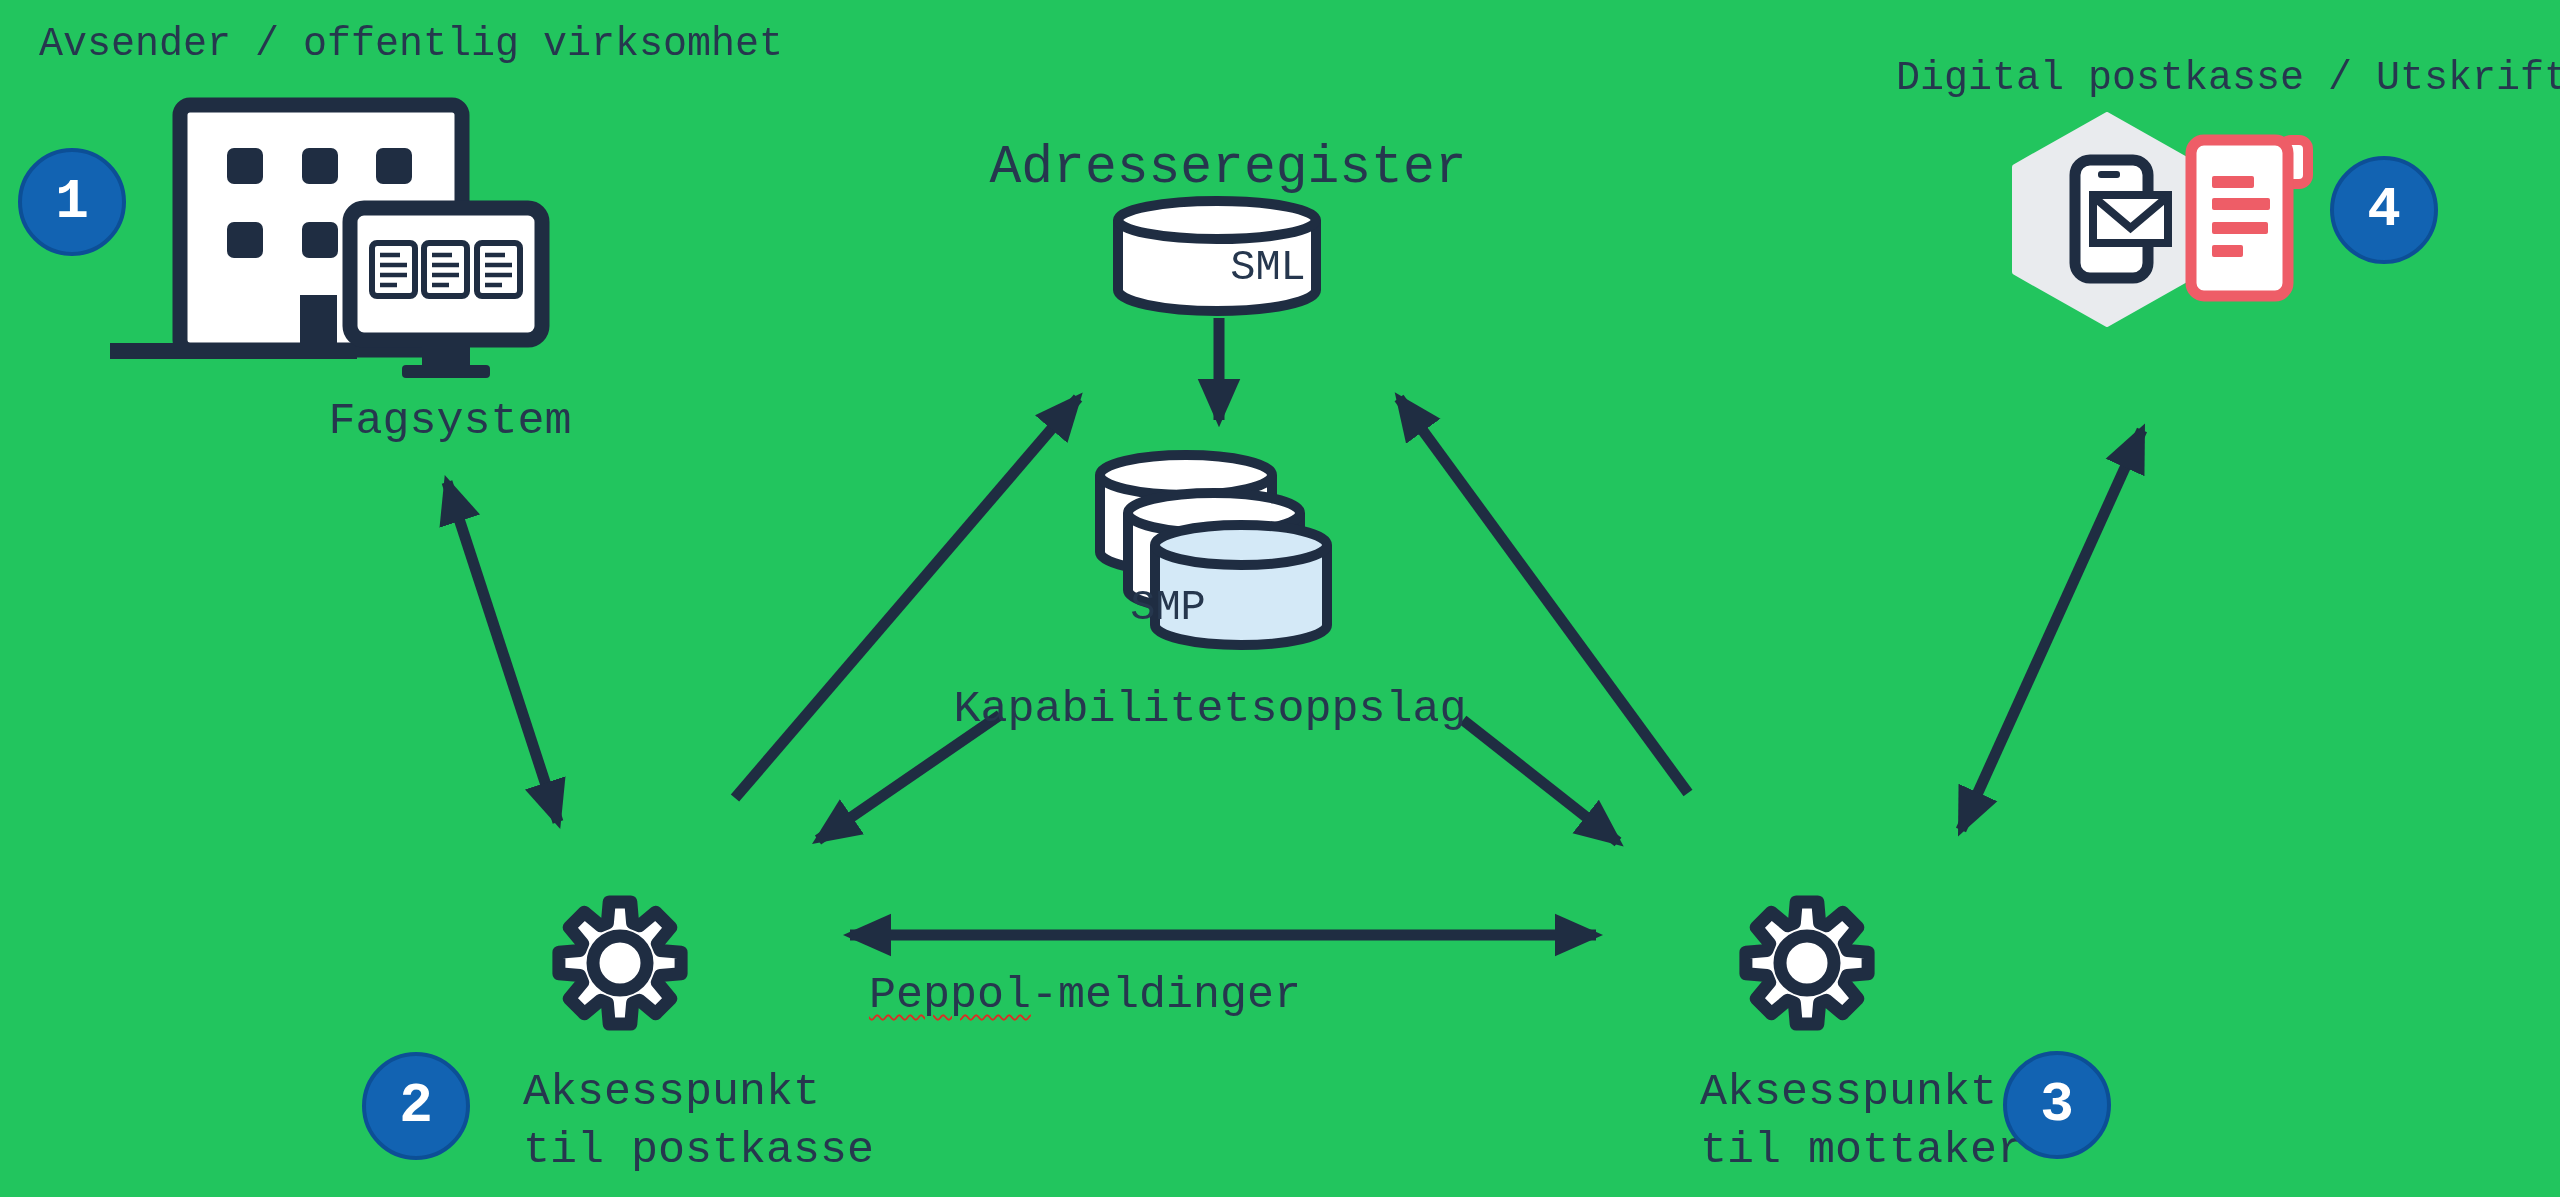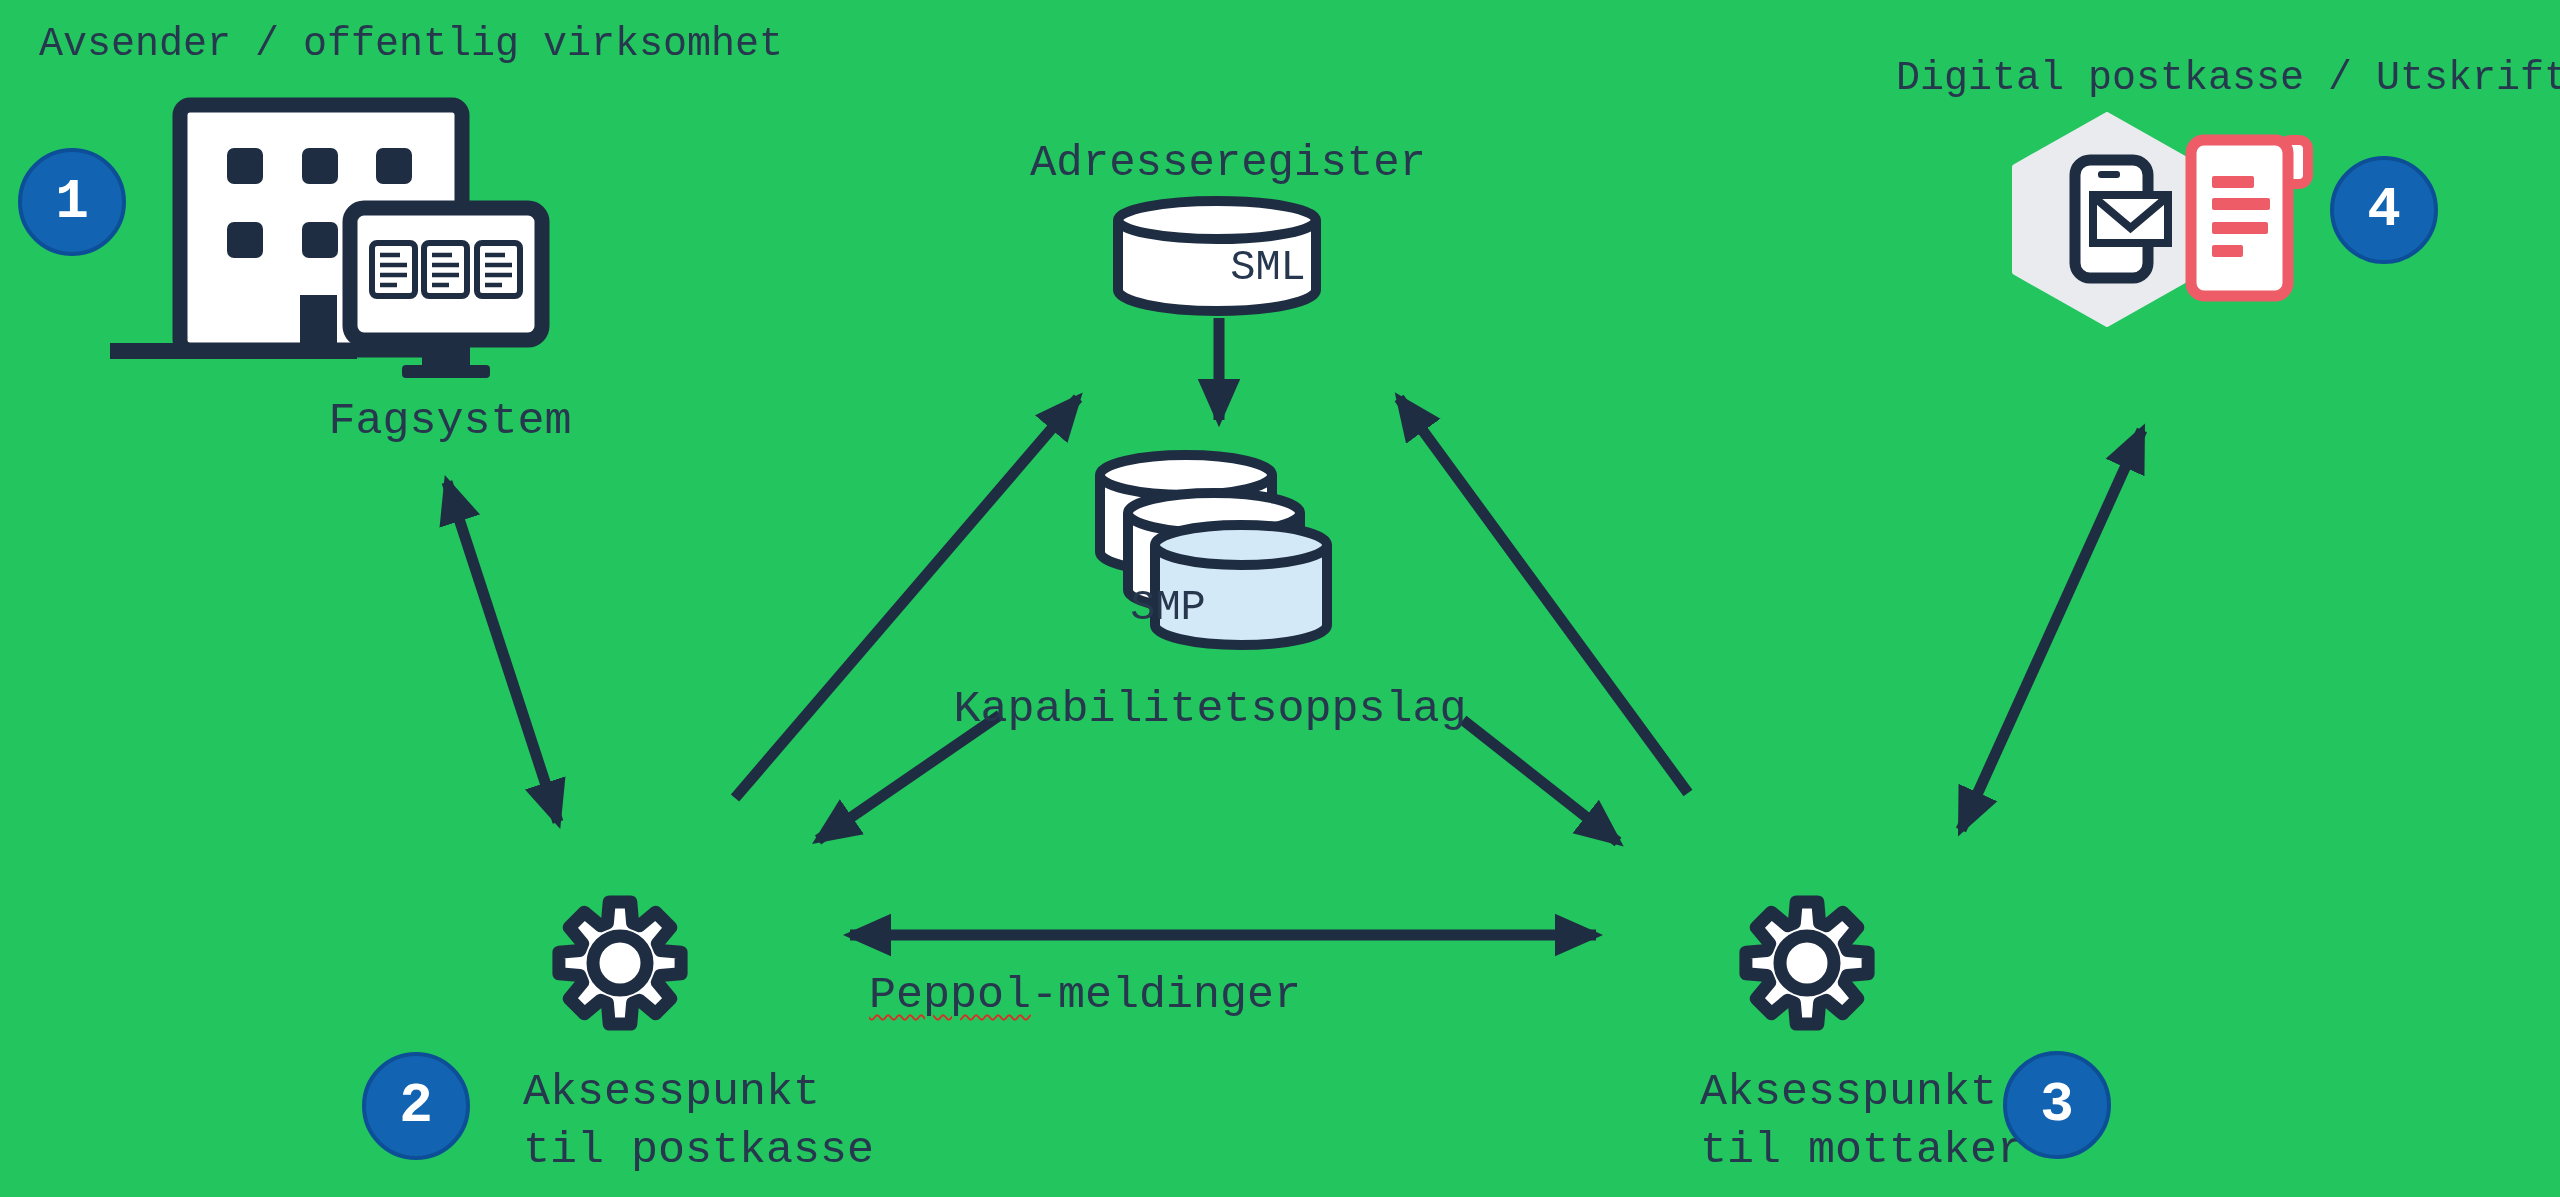--- a/index.html
+++ b/index.html
@@ -97,21 +97,21 @@
         <path d="M327,167 h20 M327,177 h27 M327,187 h27 M327,197 h17"></path>
         <path d="M380,167 h20 M380,177 h27 M380,187 h27 M380,197 h17"></path>
       </g>
       <rect x="317" y="252" width="48" height="26" fill="#1f2d42"></rect>
       <rect x="297" y="277" width="88" height="13" rx="4" fill="#1f2d42"></rect>
     </g>
   </svg>
 
   <div class="lbl center" style="left:450px;top:396px">Fagsystem</div>
 
-  <div class="lbl center" style="left:1228px;top:138px;font-size:44px">Adresseregister</div>
+  <div class="lbl center" style="left:1228px;top:138px;font-size:53px">Adresseregister</div>
 
   <svg class="abs" style="left:1110px;top:196px" width="214" height="125" viewBox="0 0 214 125">
     <path d="M8,24 L8,94 A99,21 0 0 0 206,94 L206,24" fill="#ffffff" stroke="#1f2d42" stroke-width="10"></path>
     <ellipse cx="107" cy="24" rx="99" ry="19" fill="#ffffff" stroke="#1f2d42" stroke-width="10"></ellipse>
   </svg>
   <div class="lbl center" style="left:1268px;top:244px;font-size:42px">SML</div>
 
   <svg class="abs" style="left:1085px;top:440px" width="255" height="235" viewBox="0 0 255 235">
     <g transform="translate(12,12)">
       <path d="M3,23 L3,100 A86,20 0 0 0 175,100 L175,23" fill="#ffffff" stroke="#1f2d42" stroke-width="10"></path>

